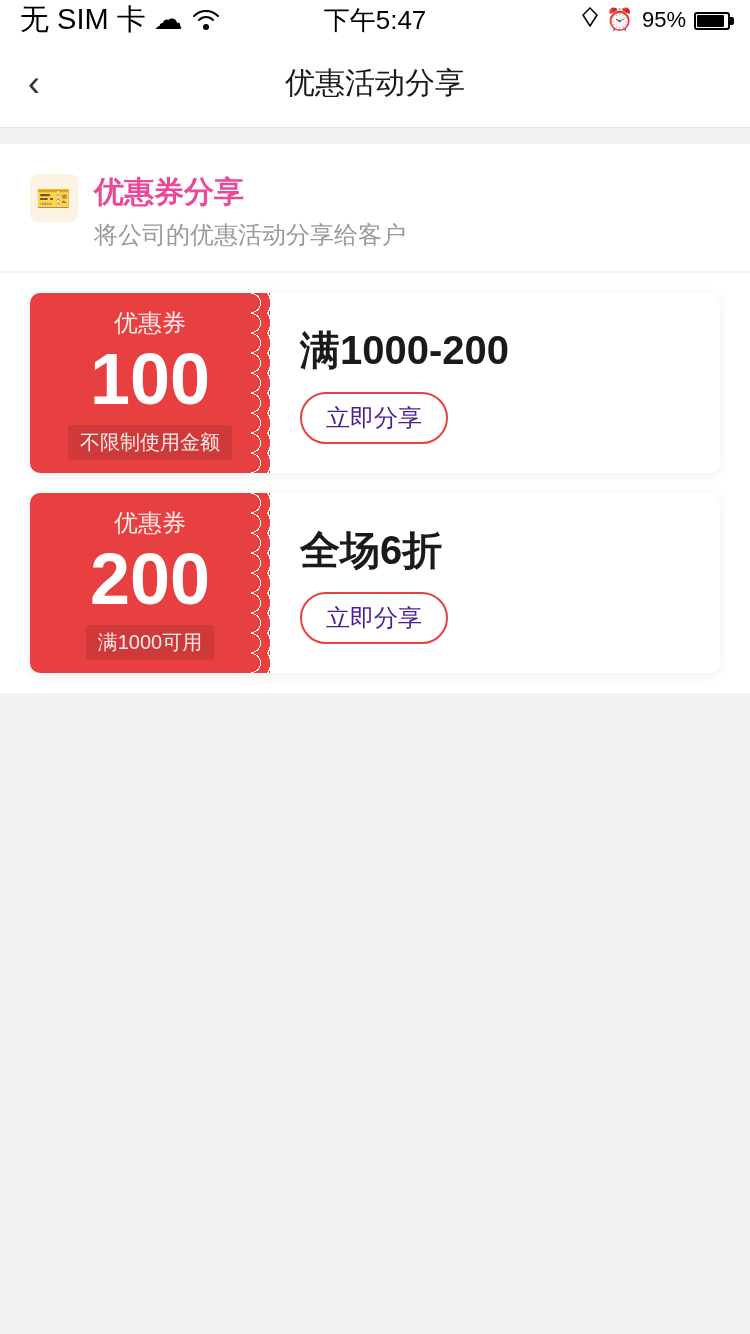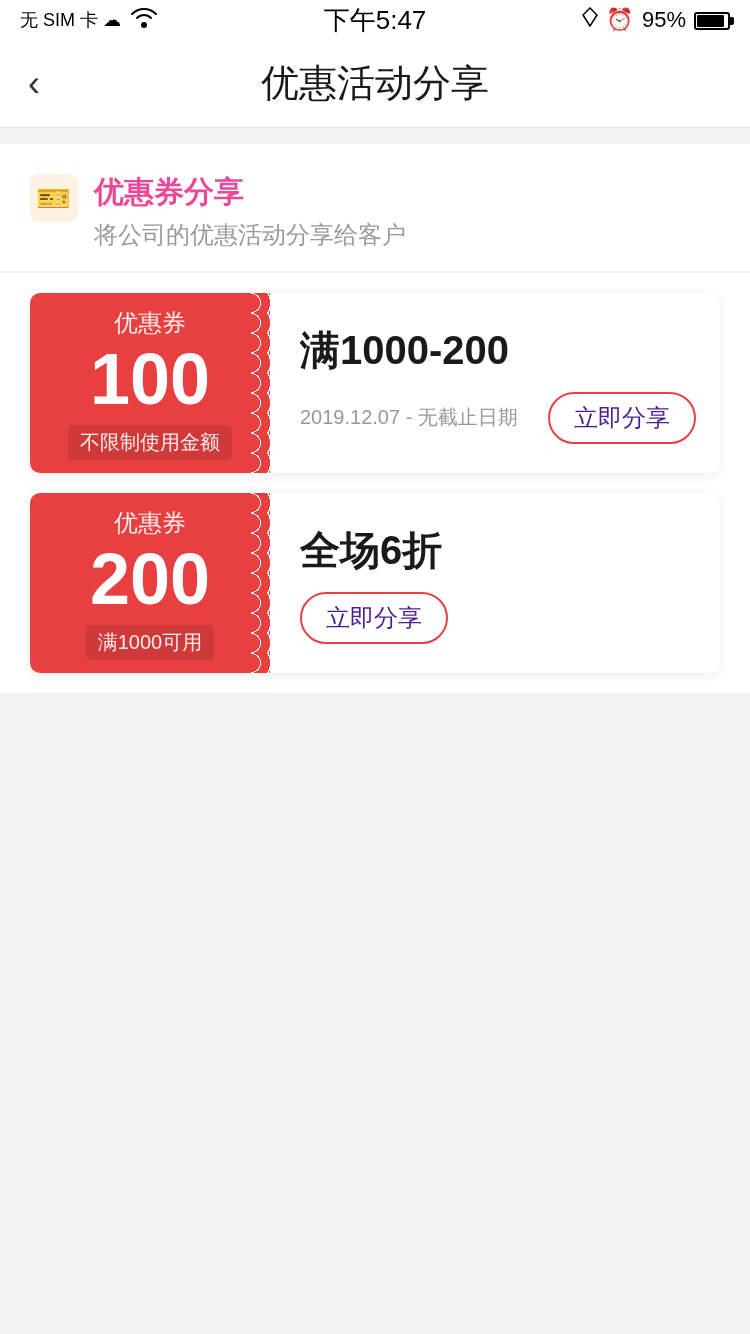--- a/index.html
+++ b/index.html
@@ -20,21 +20,21 @@
       display: flex;
       align-items: center;
       justify-content: space-between;
       padding: 0 20px;
       font-size: 24px;
     }
     .status-left {
       display: flex;
       align-items: center;
       gap: 10px;
-      font-size: 18px;
+      font-size: 29px;
     }
     .status-center {
       font-size: 26px;
       font-weight: 500;
       position: absolute;
       left: 50%;
       transform: translateX(-50%);
     }
     .status-right {
       display: flex;
@@ -82,21 +82,21 @@
       border-bottom: 1px solid #e5e5e5;
     }
     .nav-back {
       position: absolute;
       left: 28px;
       font-size: 36px;
       color: #333;
       cursor: pointer;
     }
     .nav-title {
-      font-size: 38px;
+      font-size: 30px;
       font-weight: 500;
       color: #1a1a1a;
     }
 
     
     .section-header {
       background: #fff;
       padding: 28px 30px 20px 30px;
       display: flex;
       align-items: flex-start;
@@ -297,21 +297,20 @@
 
   <div class="coupon-card">
     <div class="coupon-left">
       <div class="coupon-type">优惠券</div>
       <div class="coupon-amount">100</div>
       <div class="coupon-condition">不限制使用金额</div>
     </div>
     <div class="coupon-right">
       <div class="coupon-name">满1000-200</div>
       <div class="coupon-meta">
-        <span class="coupon-date">2019.12.07 - 无截止日期</span>
         <button class="share-btn">立即分享</button>
       </div>
     </div>
   </div>
 
   <div class="coupon-card">
     <div class="coupon-left">
       <div class="coupon-type">优惠券</div>
       <div class="coupon-amount">200</div>
       <div class="coupon-condition">满1000可用</div>

